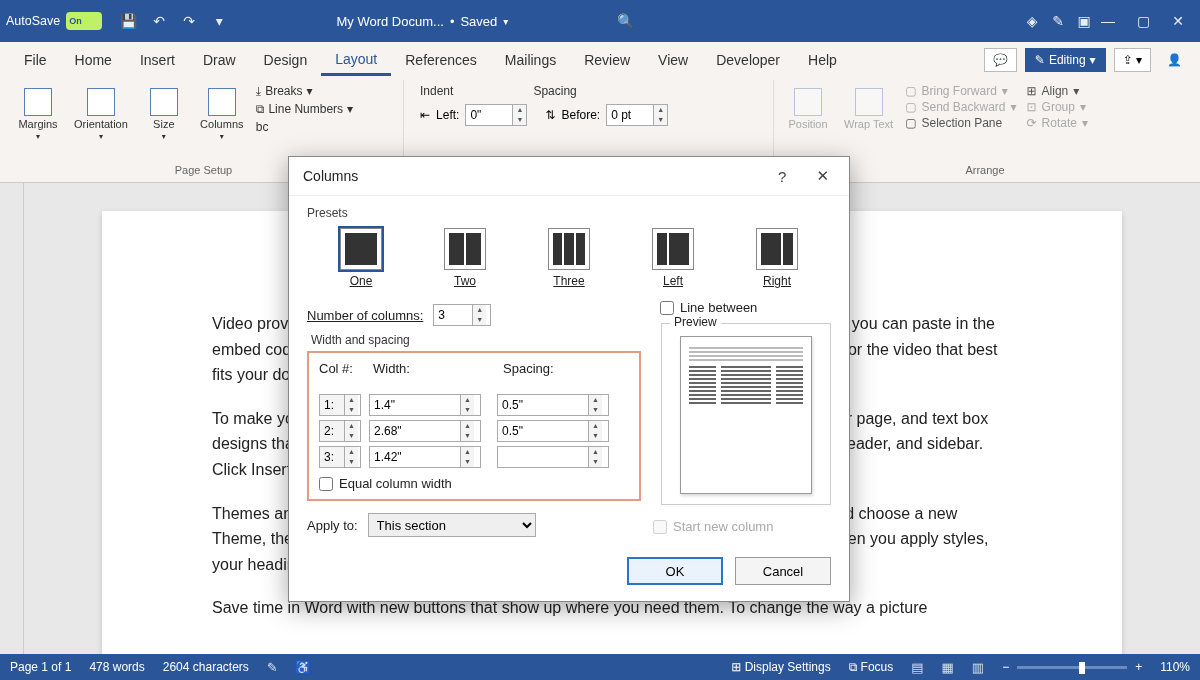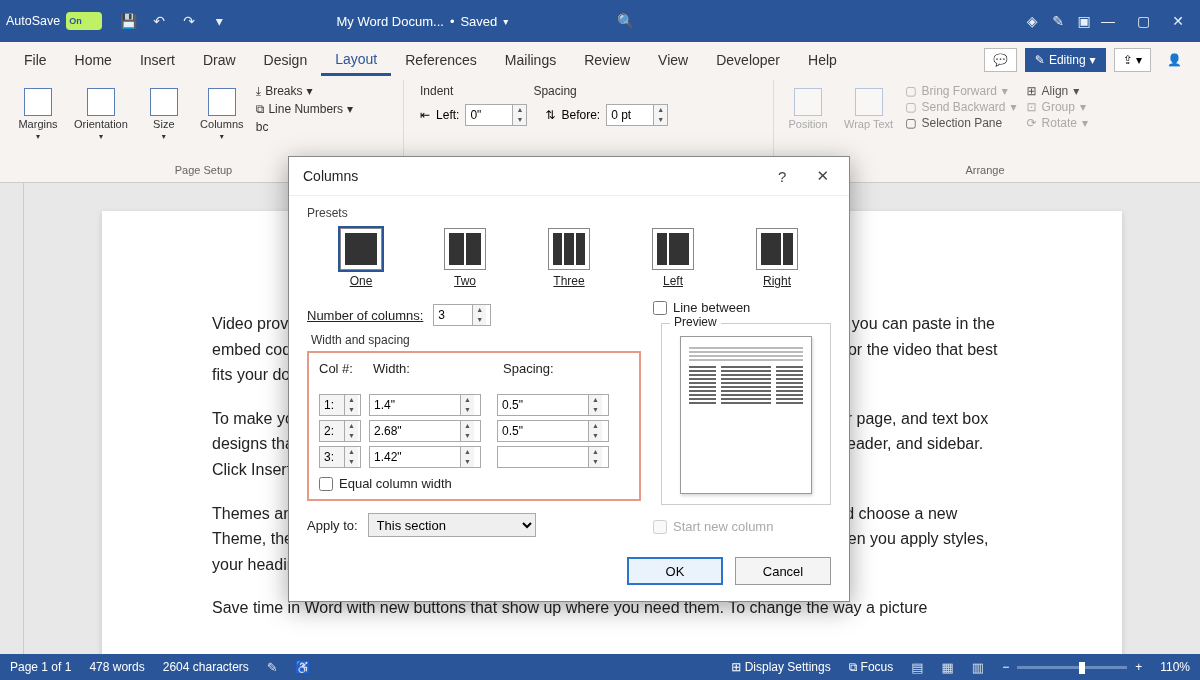--- a/index.html
+++ b/index.html
@@ -419,21 +419,21 @@
           </div>
         </div>
 
         <div class="row" style="margin-top:12px">
           <span class="lbl u">Apply to:</span>
           <select class="apply"><option>This section</option></select>
         </div>
       </div>
 
       <div style="width:190px">
-        <label class="lb" style="margin:2px 0 8px 12px">
+        <label class="lb" style="margin:2px 0 8px 19px">
             <input type="checkbox" style="">
             <span>Line between</span>
           </label>
         <div class="preview-box">
           <span class="legend">Preview</span>
           <div class="pv">
             <div class="full"></div>
               <div class="full"></div>
               <div class="full"></div>
               <div class="full"></div>

